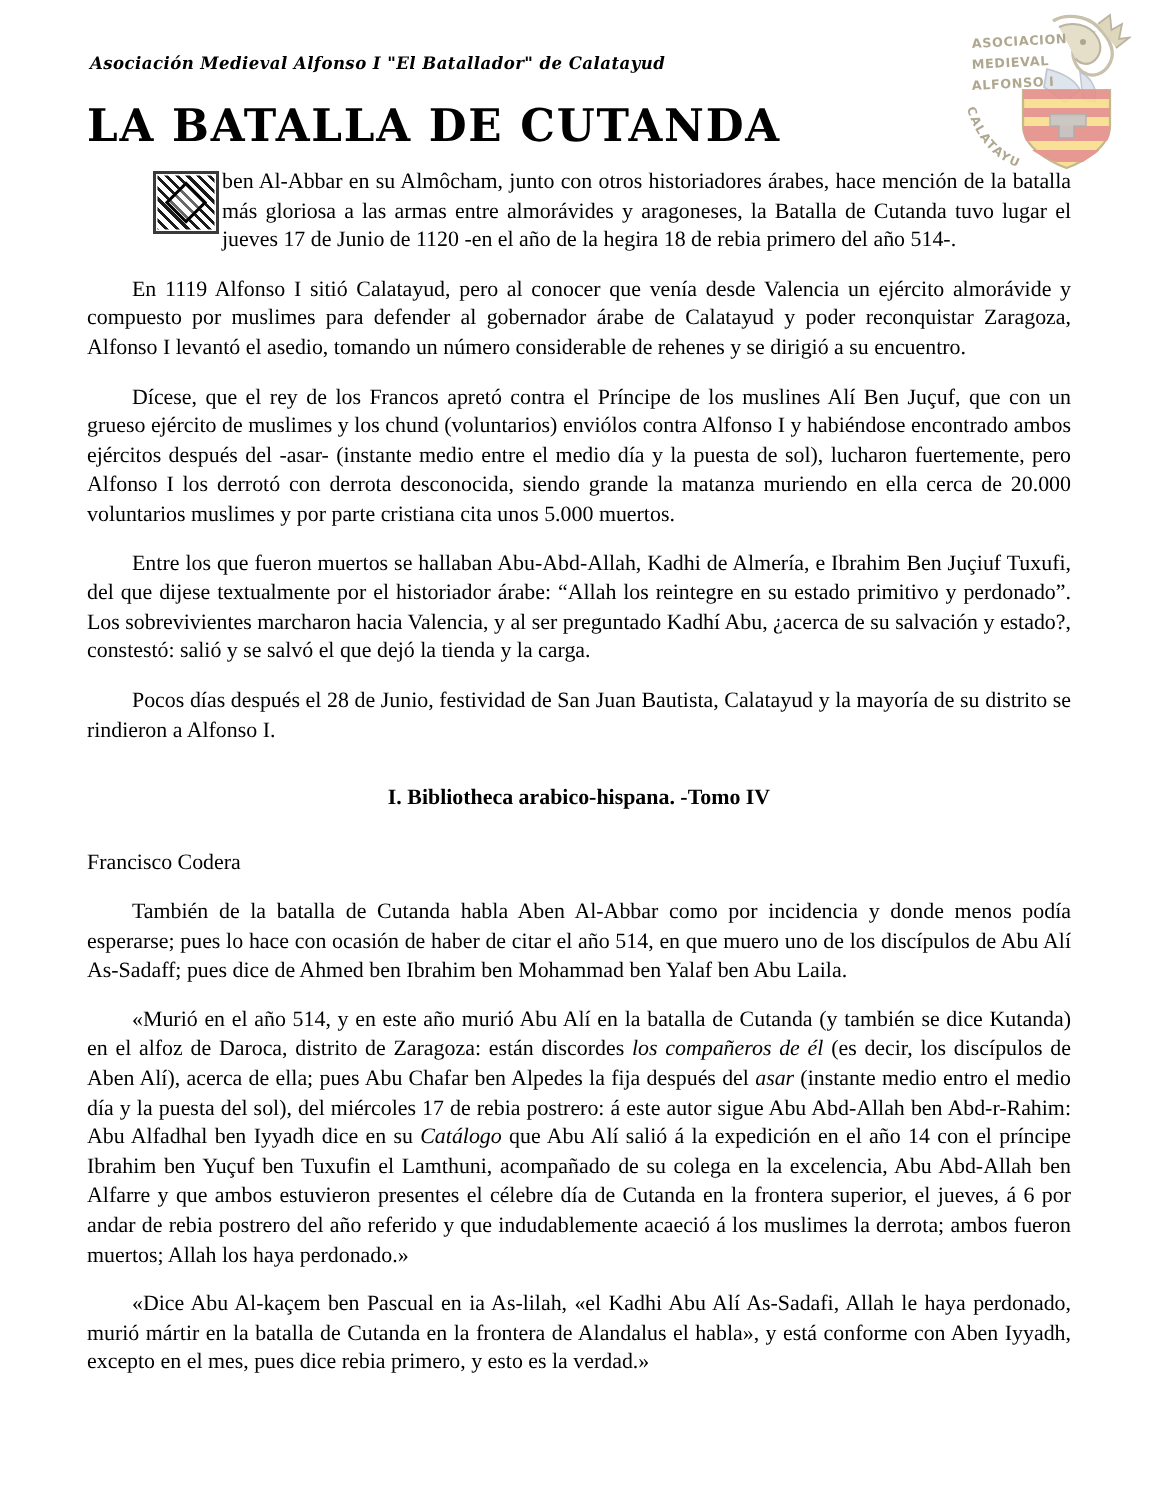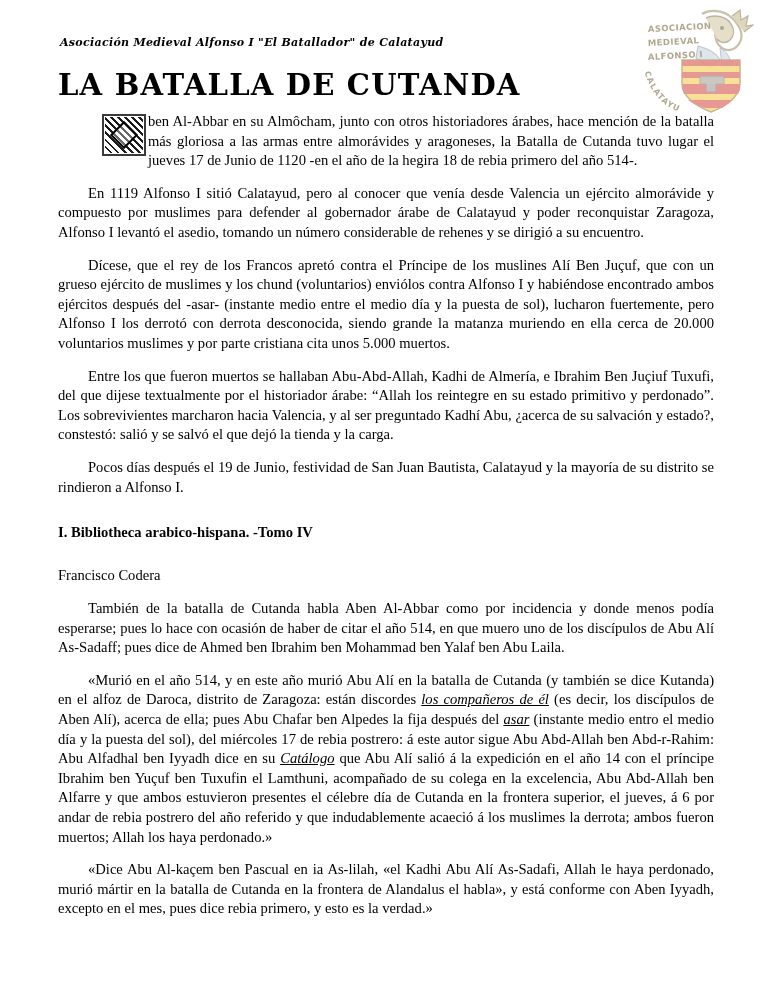--- a/index.html
+++ b/index.html
@@ -111,29 +111,30 @@
     background: rgba(255,255,255,0.35);
   }
   .dropcap-para p {
     text-indent: 0;
   }
 
   h2.section-title {
     margin: 26px 0 0 0;
     font-size: 14.6px;
     font-weight: bold;
+    text-align: center;
     line-height: 19px;
   }
   .byline {
     margin: 24px 0 14px 0;
     font-size: 14.6px;
     text-align: left;
     line-height: 19px;
   }
-  i.it { font-style: italic; text-decoration: underline; }
+  i.it { font-style: italic; }
 </style>
 </head>
 <body>
 
 <div class="page">
 
   <div class="logo">
     <svg viewBox="0 0 118 106" width="118" height="106" aria-hidden="true">
 
       <g opacity="0.85">
@@ -180,21 +181,21 @@
   <div class="body-col">
 
     <div class="dropcap-para">
       <span class="dropcap"></span>
       <p class="para noindent">ben Al-Abbar en su Almôcham, junto con otros historiadores árabes, hace mención de la batalla más gloriosa a las armas entre almorávides y aragoneses, la Batalla de Cutanda tuvo lugar el jueves 17 de Junio de 1120 -en el año de la hegira 18 de rebia primero del año 514-.</p>
     </div>
 
     <p class="para">En 1119 Alfonso I sitió Calatayud, pero al conocer que venía desde Valencia un ejército almorávide y compuesto por muslimes para defender al gobernador árabe de Calatayud y poder reconquistar Zaragoza, Alfonso I levantó el asedio, tomando un número considerable de rehenes y se dirigió a su encuentro.</p>
     <p class="para">Dícese, que el rey de los Francos apretó contra el Príncipe de los muslines Alí Ben Juçuf, que con un grueso ejército de muslimes y los chund (voluntarios) enviólos contra Alfonso I y habiéndose encontrado ambos ejércitos después del -asar- (instante medio entre el medio día y la puesta de sol), lucharon fuertemente, pero Alfonso I los derrotó con derrota desconocida, siendo grande la matanza muriendo en ella cerca de 20.000 voluntarios muslimes y por parte cristiana cita unos 5.000 muertos.</p>
     <p class="para">Entre los que fueron muertos se hallaban Abu-Abd-Allah, Kadhi de Almería, e Ibrahim Ben Juçiuf Tuxufi, del que dijese textualmente por el historiador árabe: “Allah los reintegre en su estado primitivo y perdonado”. Los sobrevivientes marcharon hacia Valencia, y al ser preguntado Kadhí Abu, ¿acerca de su salvación y estado?, constestó: salió y se salvó el que dejó la tienda y la carga.</p>
-    <p class="para">Pocos días después el 19 de Junio, festividad de San Juan Bautista, Calatayud y la mayoría de su distrito se rindieron a Alfonso I.</p>
+    <p class="para">Pocos días después el 28 de Junio, festividad de San Juan Bautista, Calatayud y la mayoría de su distrito se rindieron a Alfonso I.</p>
 
     <h2 class="section-title">I. Bibliotheca arabico-hispana. -Tomo IV</h2>
 
     <div class="byline">Francisco Codera</div>
 
     <p class="para">También de la batalla de Cutanda habla Aben Al-Abbar como por incidencia y donde menos podía esperarse; pues lo hace con ocasión de haber de citar el año 514, en que muero uno de los discípulos de Abu Alí As-Sadaff; pues dice de Ahmed ben Ibrahim ben Mohammad ben Yalaf ben Abu Laila.</p>
 
     <p class="para"><span>«Murió en el año 514, y en este año murió Abu Alí en la batalla de Cutanda (y también se dice Kutanda) en el alfoz de Daroca, distrito de Zaragoza: están discordes </span><i class="it">los compañeros de él</i><span> (es decir, los discípulos de Aben Alí), acerca de ella; pues Abu Chafar ben Alpedes la fija después del </span><i class="it">asar</i><span> (instante medio entro el medio día y la puesta del sol), del miércoles 17 de rebia postrero: á este autor sigue Abu Abd-Allah ben Abd-r-Rahim: Abu Alfadhal ben Iyyadh dice en su </span><i class="it">Catálogo</i><span> que Abu Alí salió á la expedición en el año 14 con el príncipe Ibrahim ben Yuçuf ben Tuxufin el Lamthuni, acompañado de su colega en la excelencia, Abu Abd-Allah ben Alfarre y que ambos estuvieron presentes el célebre día de Cutanda en la frontera superior, el jueves, á 6 por andar de rebia postrero del año referido y que indudablemente acaeció á los muslimes la derrota; ambos fueron muertos; Allah los haya perdonado.»</span></p>
 
     <p class="para">«Dice Abu Al-kaçem ben Pascual en ia As-lilah, «el Kadhi Abu Alí As-Sadafi, Allah le haya perdonado, murió mártir en la batalla de Cutanda en la frontera de Alandalus el habla», y está conforme con Aben Iyyadh, excepto en el mes, pues dice rebia primero, y esto es la verdad.»</p>

